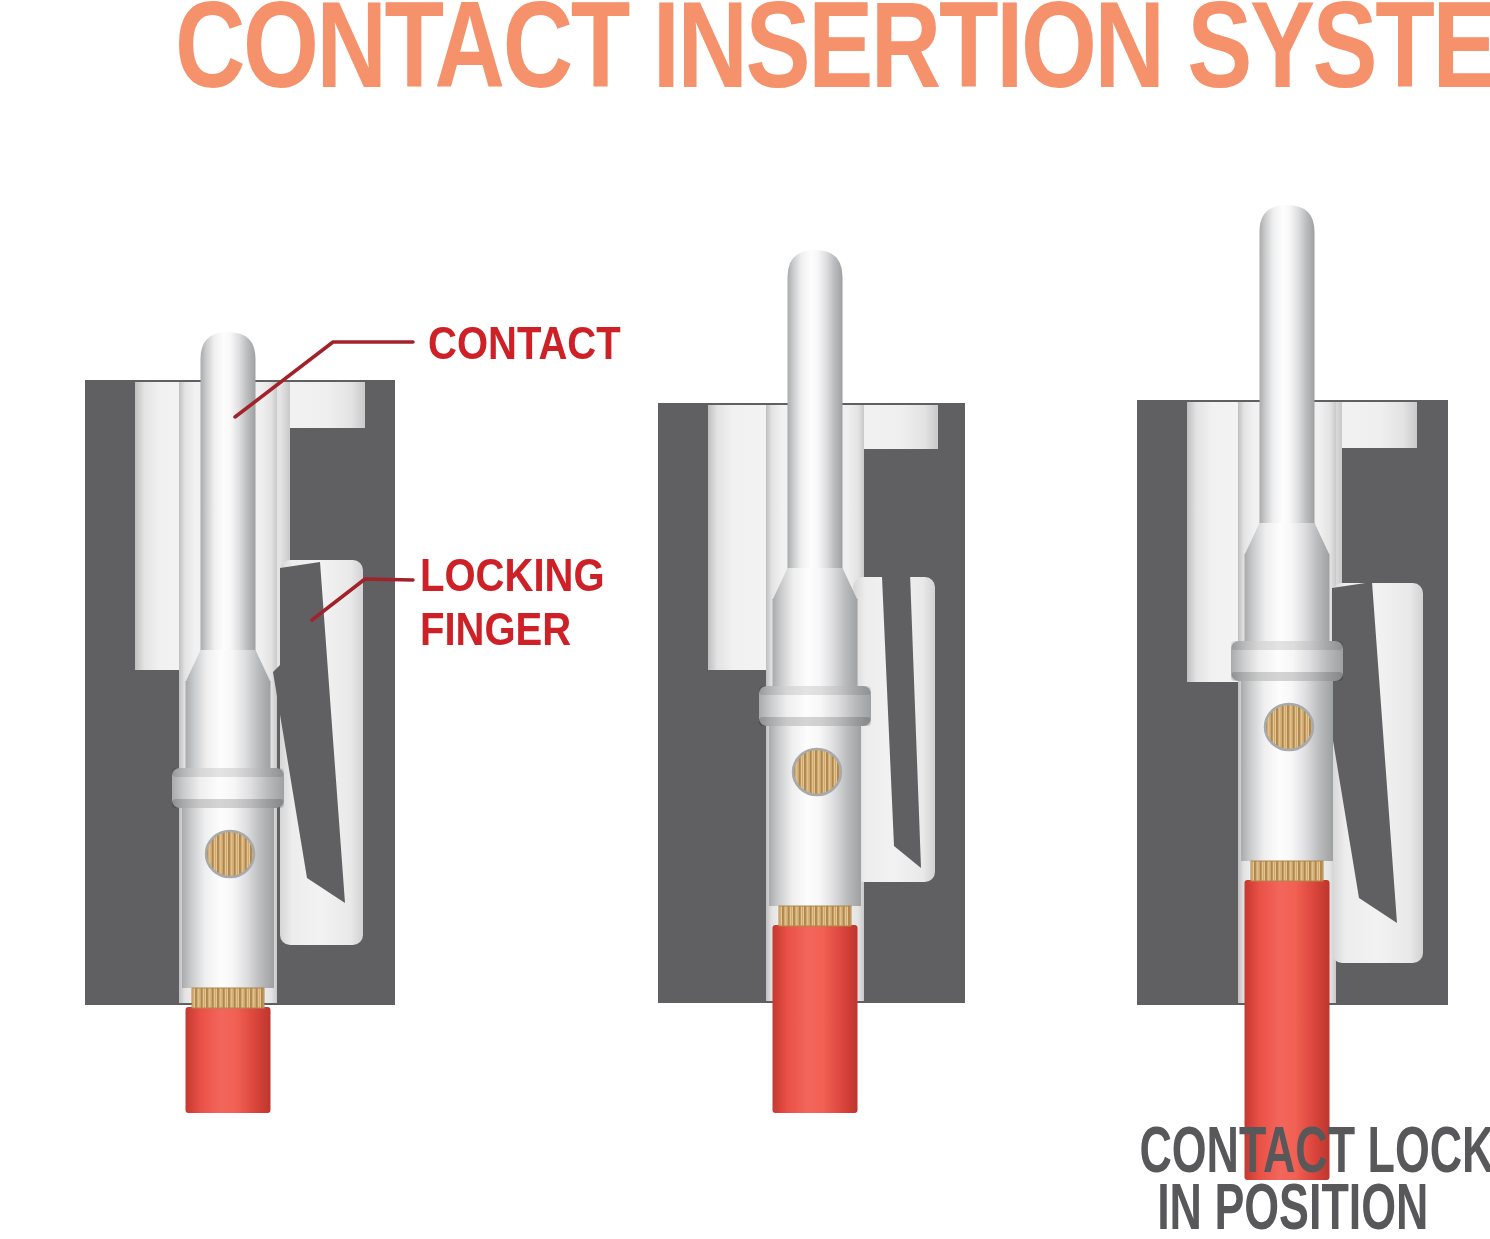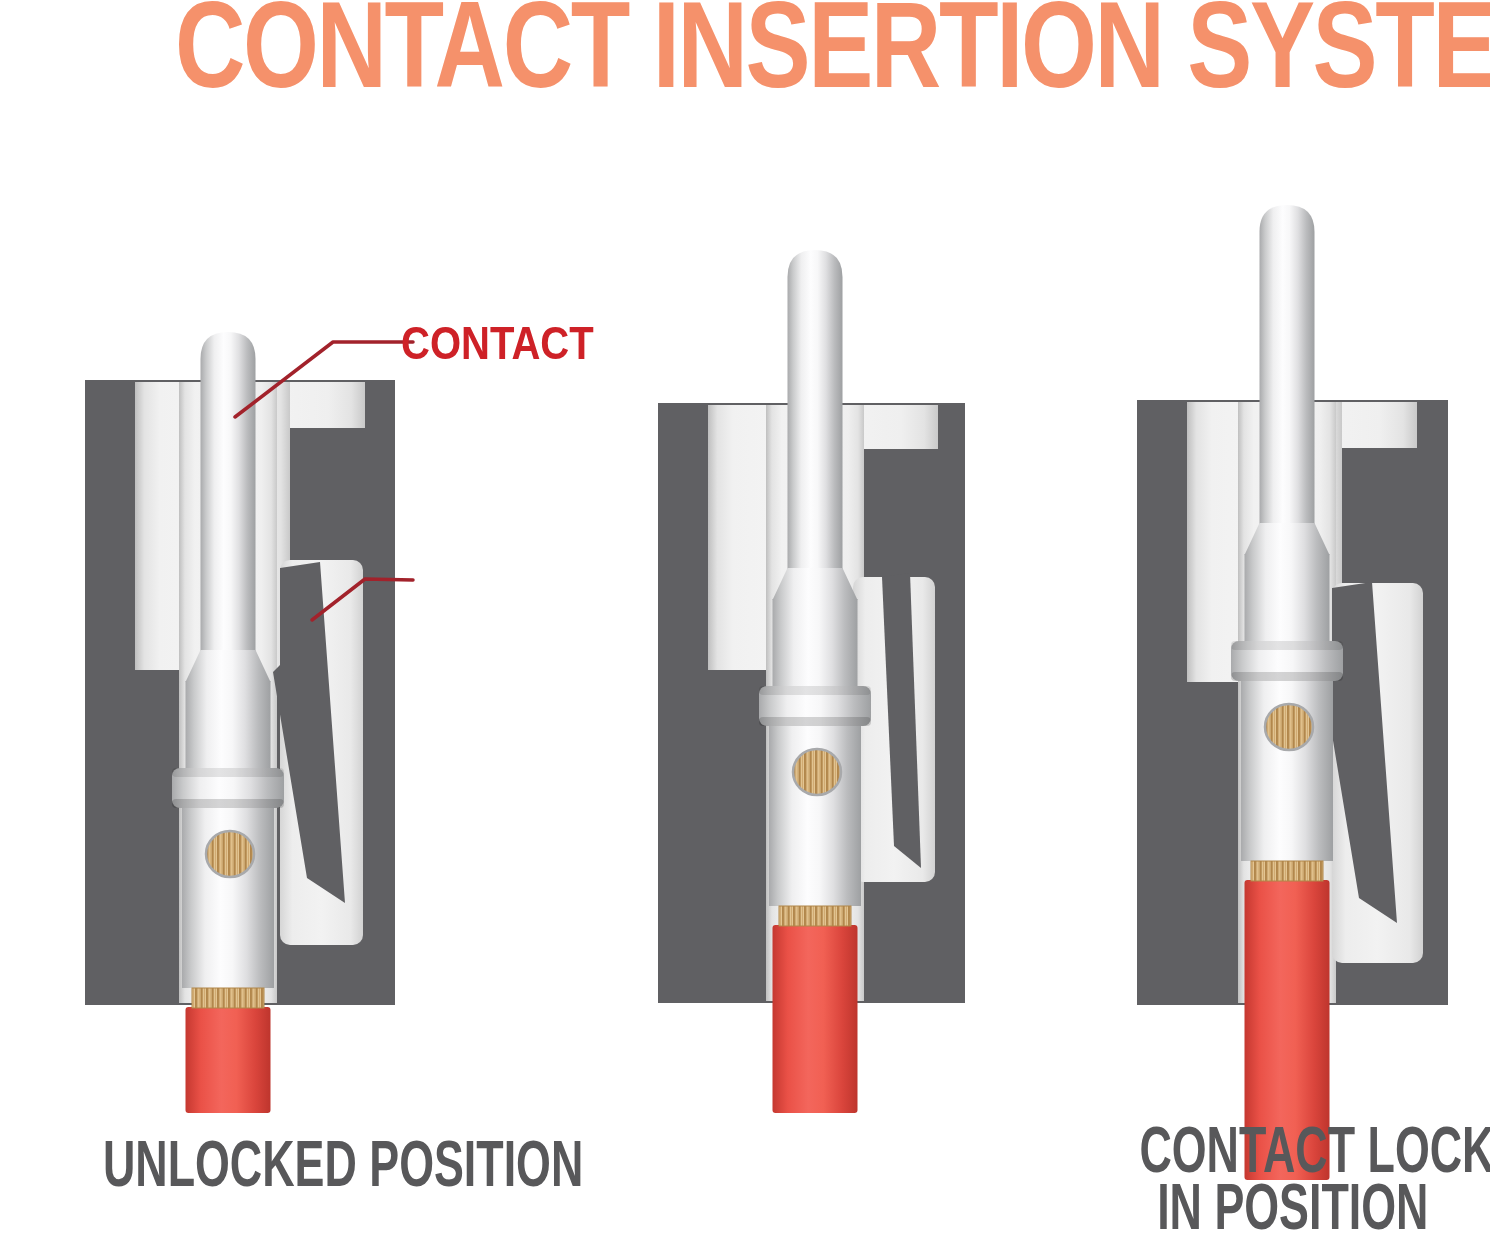--- a/index.html
+++ b/index.html
@@ -126,28 +126,29 @@
     </g>
 
     <polyline points="413,342 333,342 235,417" fill="none" stroke="#A2222B" stroke-width="3.5" stroke-linecap="round" stroke-linejoin="round"></polyline>
     <polyline points="413,580 365,579 312,620" fill="none" stroke="#A2222B" stroke-width="3.5" stroke-linecap="round" stroke-linejoin="round"></polyline>
   </svg>
 
   <div class="title-wrap">
     <span class="squeeze">CONTACT INSERTION SYSTEM</span>
   </div>
 
-  <div class="callout" style="left:401px; top:316px;">
+  <div class="callout" style="left:428px; top:316px;">
     <span class="squeeze">CONTACT</span>
   </div>
 
+  <div class="callout" style="left:420px; top:548px;">
+    <div><span class="squeeze">LOCKING</span></div>
+    <div><span class="squeeze">FINGER</span></div>
+  </div>
 
-  <div class="caption" style="left:0px; top:1136px; width:480px;">
-    <span class="squeeze">UNLOCKED POSITION</span>
-  </div>
 
 
   <div class="caption" style="left:1050px; top:1122px; width:485px;">
     <div><span class="squeeze">CONTACT LOCKED</span></div>
     <div><span class="squeeze">IN POSITION</span></div>
   </div>
 
 </div>
 
 </body></html>

